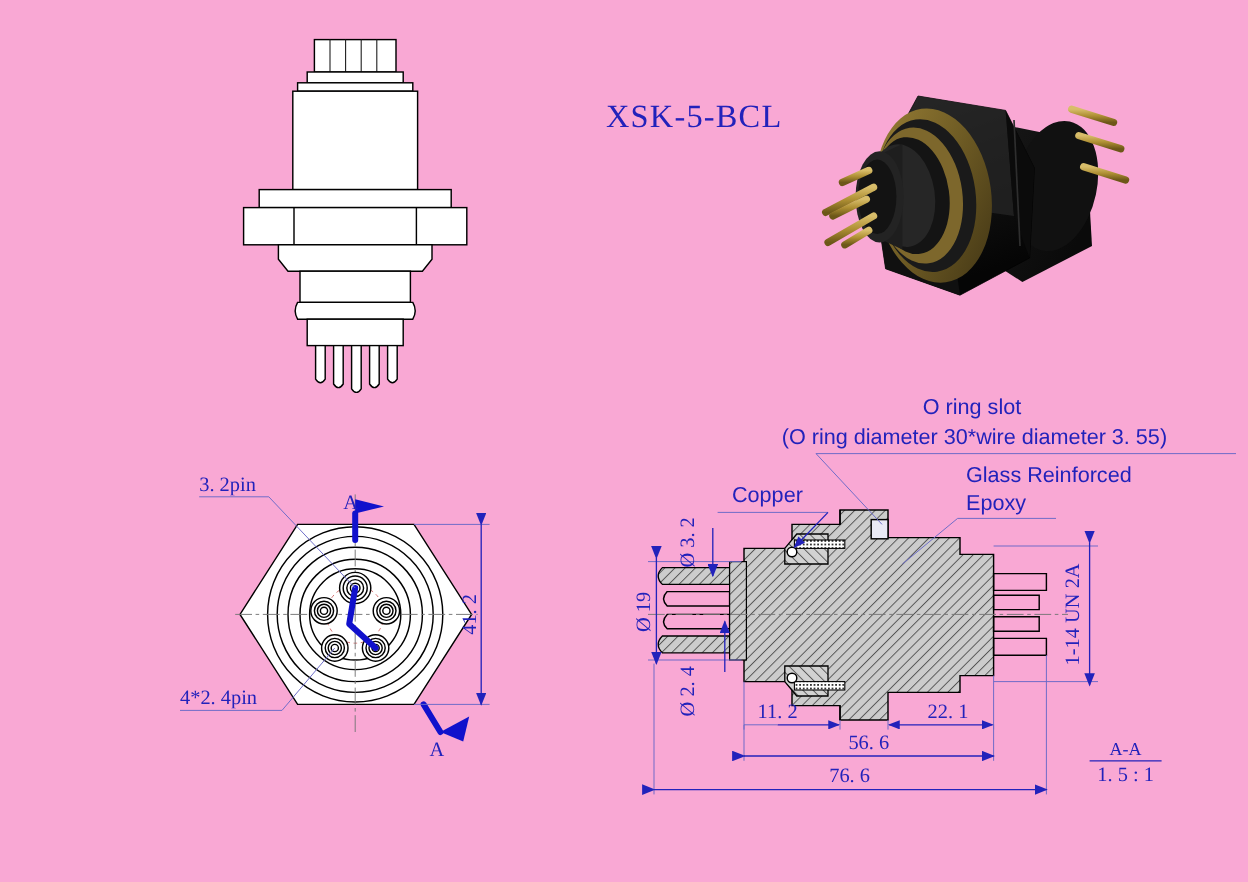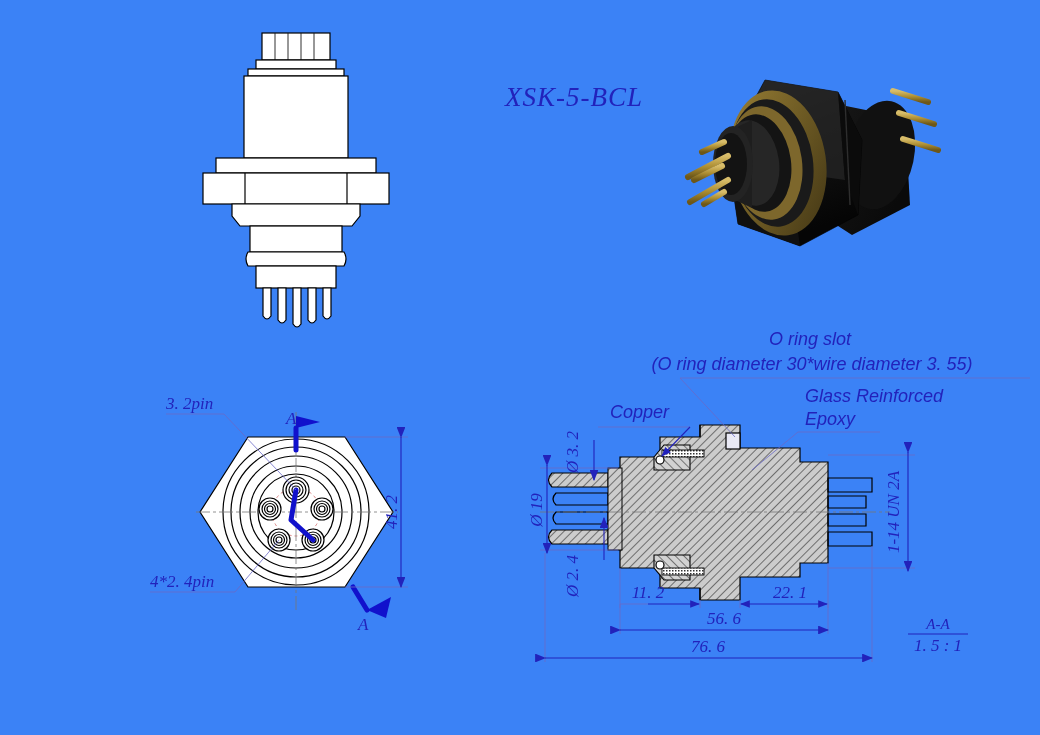--- a/index.html
+++ b/index.html
@@ -12,22 +12,21 @@
     height: 735px;
     position: relative;
     overflow: hidden;
     font-family: "Liberation Sans", sans-serif;
   }
   #sheet {
     position: absolute;
     left: 0; top: 0;
     width: 1040px;
     height: 735px;
-    background: #3b82f6;
-    font-style: italic;
+    background: #f9a8d4;
   }
   svg.layer {
     position: absolute;
     left: 0; top: 0;
     width: 1040px;
     height: 735px;
   }
   .txt-title {
     fill: #2222bb;
     font-family: "Liberation Serif", serif;

